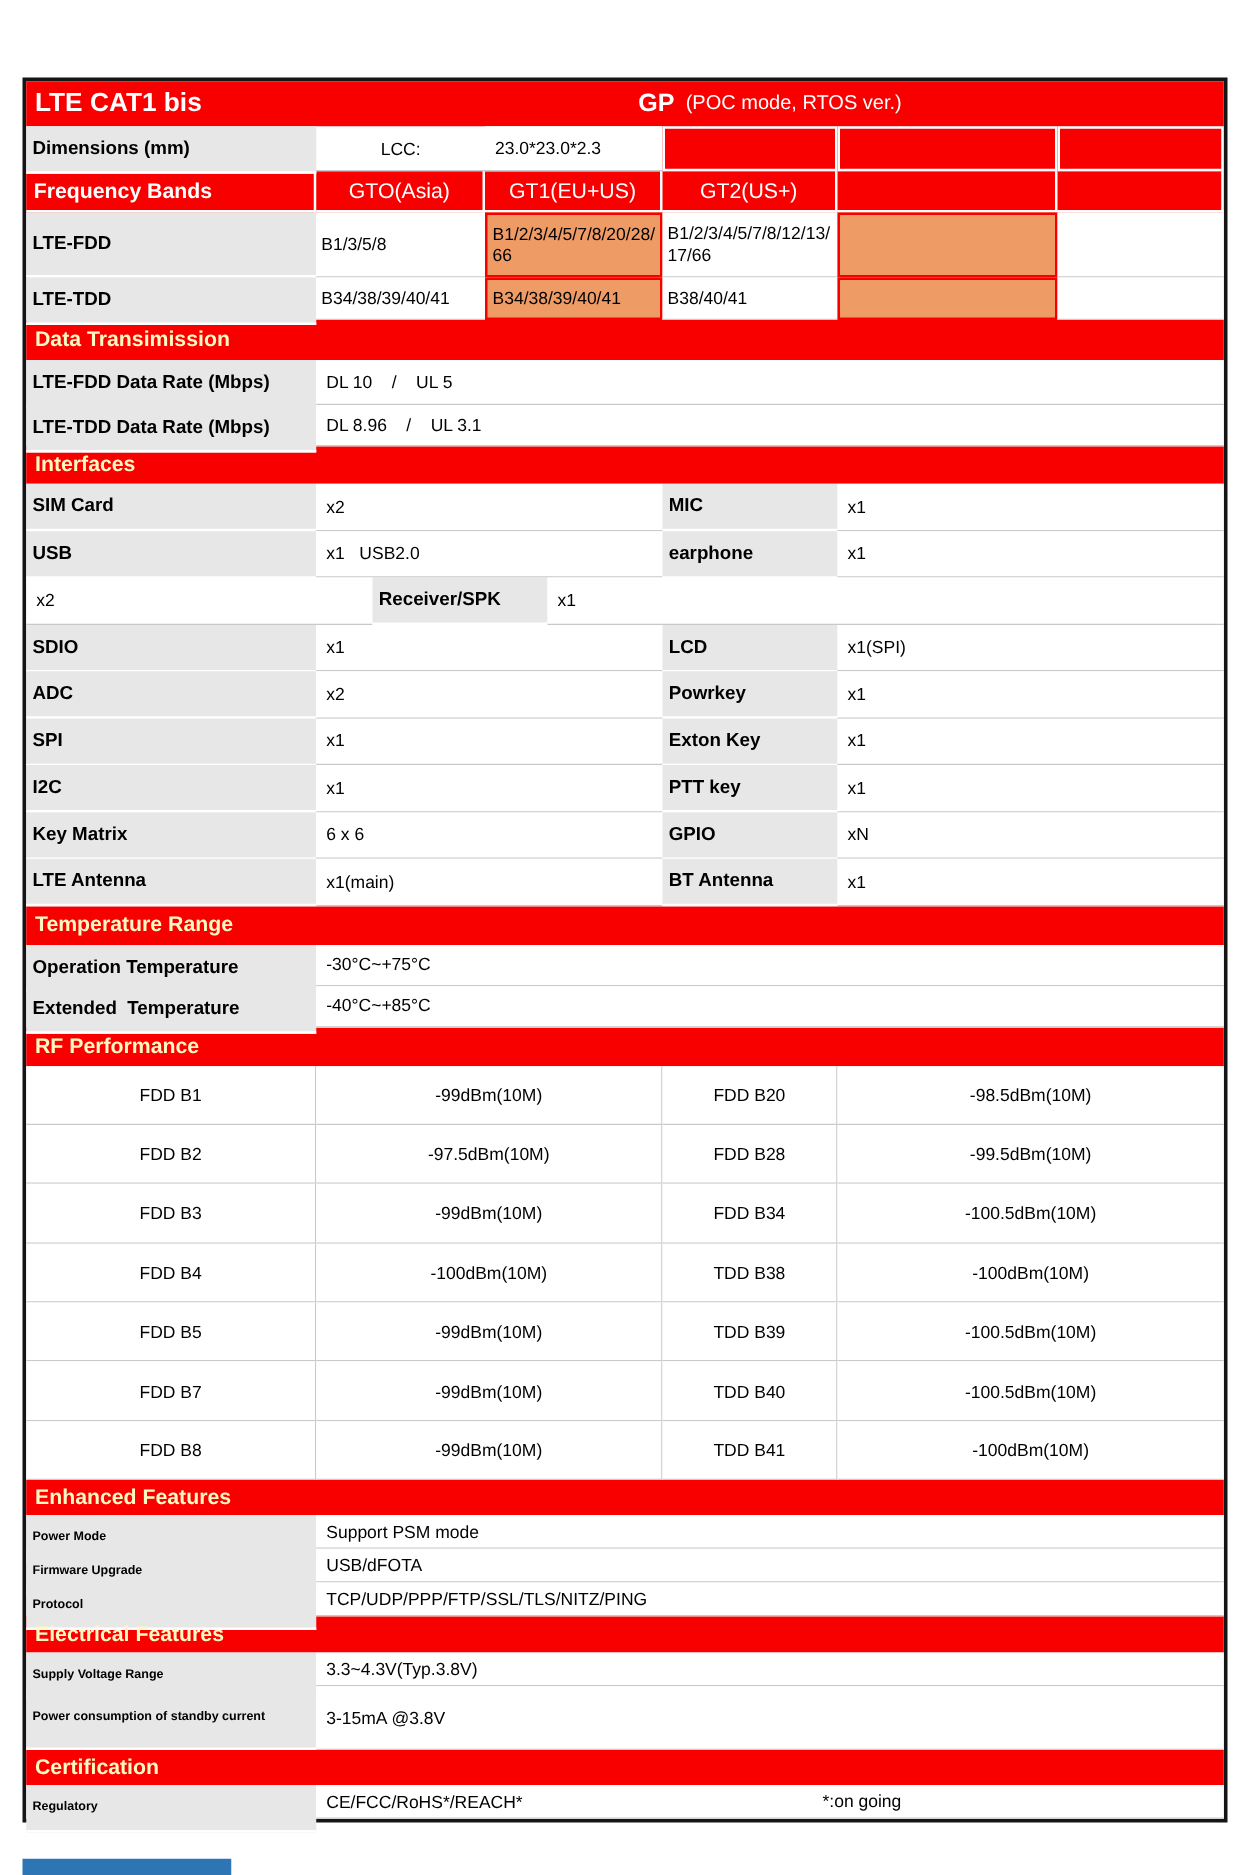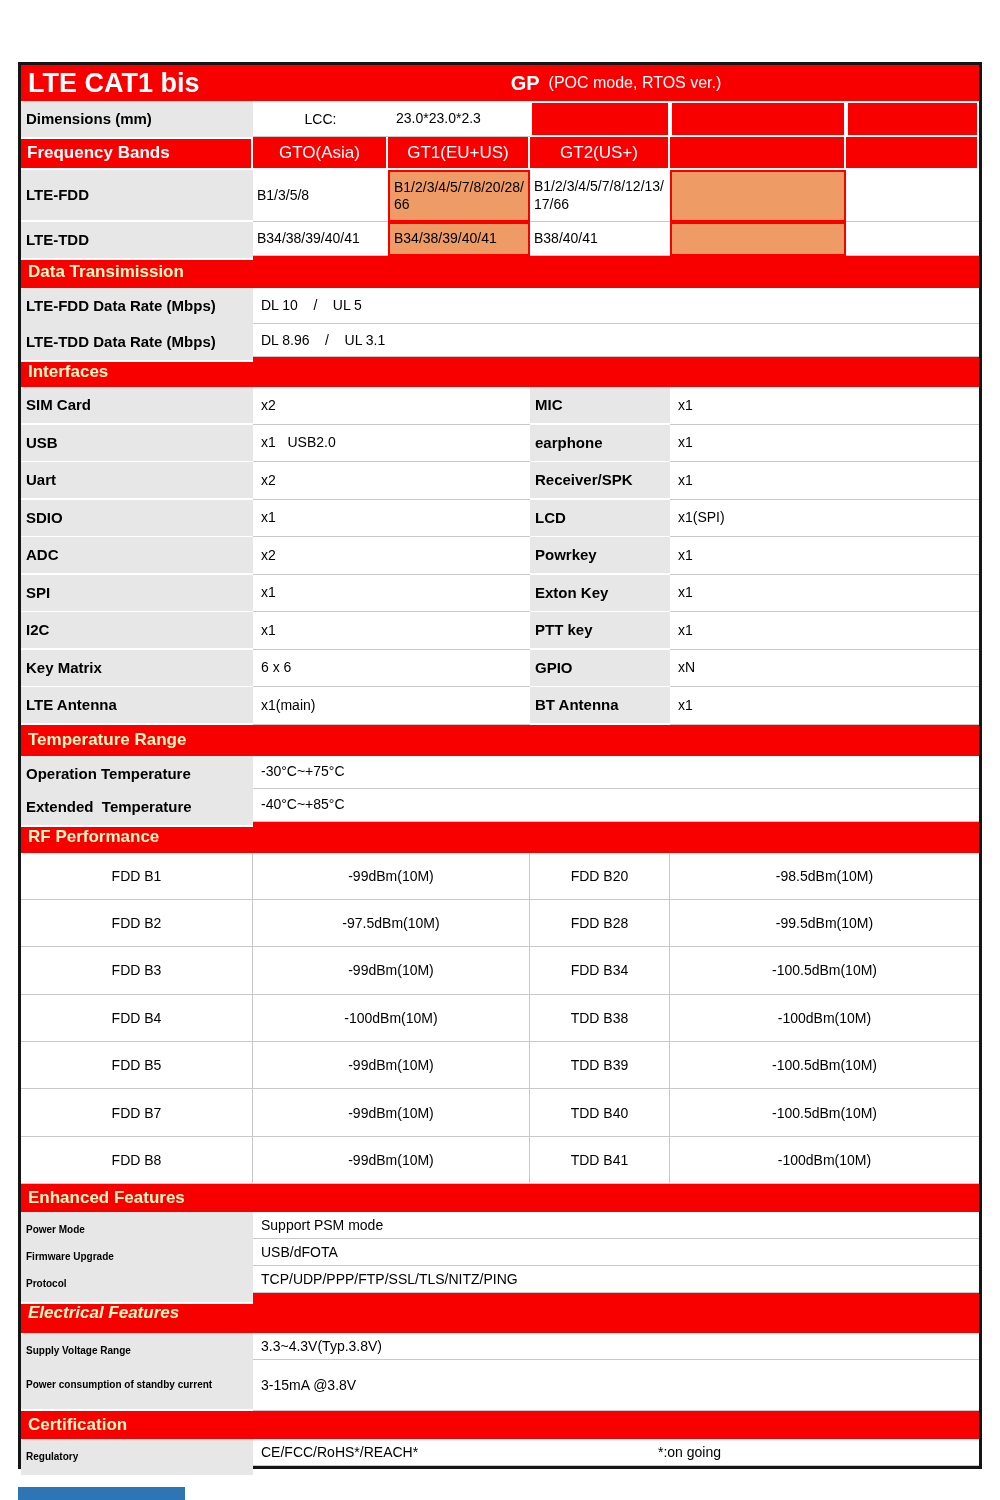--- a/index.html
+++ b/index.html
@@ -20,21 +20,21 @@
   .wv1{ width:277px; }   
   .wv2{ flex:1; }        
   .wfill { flex:1; }
 
   .red    { background:#F80000; color:#fff; }
   .orange { background:#EF9B66; }
   .graylb { background:#E7E7E7; }
 
   
   .r-title { height:36px; }
-  .r-title .t-left  { font-weight:bold; font-size:27px; padding-left:7px; }
+  .r-title .t-left  { font-weight:bold; font-size:21px; padding-left:7px; }
   .r-title .t-right { justify-content:center; }
   .t-model  { font-weight:bold; font-size:20px; }
   .t-suffix { font-size:16px; margin-left:9px; }
 
   
   .lb  { font-weight:bold; font-size:15px; padding:18px 5px; line-height:1.15;
          white-space:pre-wrap; border-bottom:2px solid #fff; }
   .val { font-size:14px; padding:2px 8px; white-space:pre-wrap;
          border-bottom:1px solid #C9C9C9; background:#fff; line-height:1.2; }
 
@@ -155,21 +155,20 @@
       <div class="c w4 graylb lb">MIC</div>
       <div class="c wv2 val">x1</div>
     </div>
     <div class="row r-if">
       <div class="c w1 graylb lb">USB</div>
       <div class="c wv1 val">x1   USB2.0</div>
       <div class="c w4 graylb lb">earphone</div>
       <div class="c wv2 val">x1</div>
     </div>
     <div class="row r-if">
-      <div class="c w1 graylb lb">Uart</div>
       <div class="c wv1 val">x2</div>
       <div class="c w4 graylb lb">Receiver/SPK</div>
       <div class="c wv2 val">x1</div>
     </div>
     <div class="row r-if">
       <div class="c w1 graylb lb">SDIO</div>
       <div class="c wv1 val">x1</div>
       <div class="c w4 graylb lb">LCD</div>
       <div class="c wv2 val">x1(SPI)</div>
     </div>
@@ -266,21 +265,21 @@
     </div>
     <div class="row r-kv27">
       <div class="c w1 graylb lb">Firmware Upgrade</div>
       <div class="c wfill val">USB/dFOTA</div>
     </div>
     <div class="row r-kv27">
       <div class="c w1 graylb lb">Protocol</div>
       <div class="c wfill val">TCP/UDP/PPP/FTP/SSL/TLS/NITZ/PING</div>
     </div>
 
-    <div class="sect" style="height:40px;font-style:italic;">Electrical Features</div>
+    <div class="sect" style="height:29px;">Electrical Features</div>
     <div class="row r-kv27">
       <div class="c w1 graylb lb">Supply Voltage Range</div>
       <div class="c wfill val">3.3~4.3V(Typ.3.8V)</div>
     </div>
     <div class="row r-kv51">
       <div class="c w1 graylb lb">Power consumption of standby current</div>
       <div class="c wfill val">3-15mA @3.8V</div>
     </div>
 
     <div class="sect" style="height:28px;">Certification</div>

